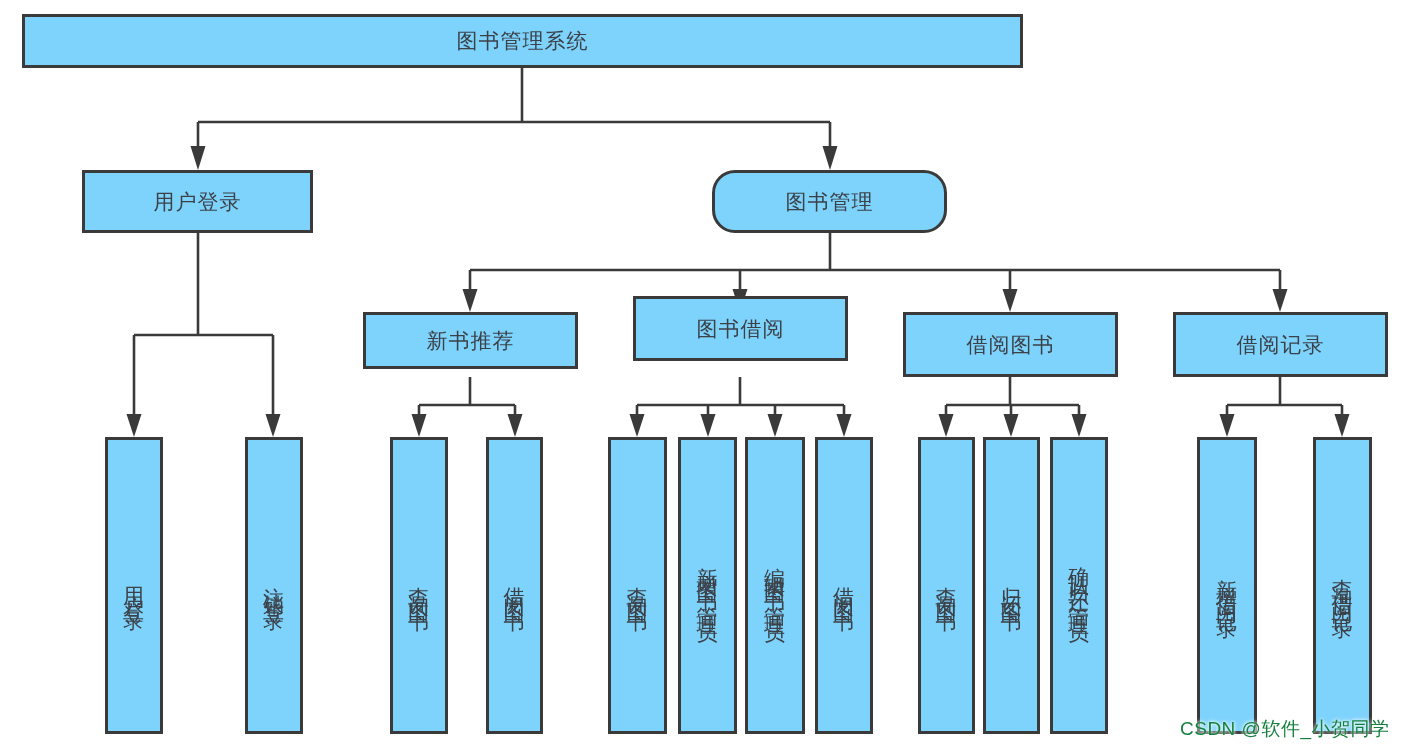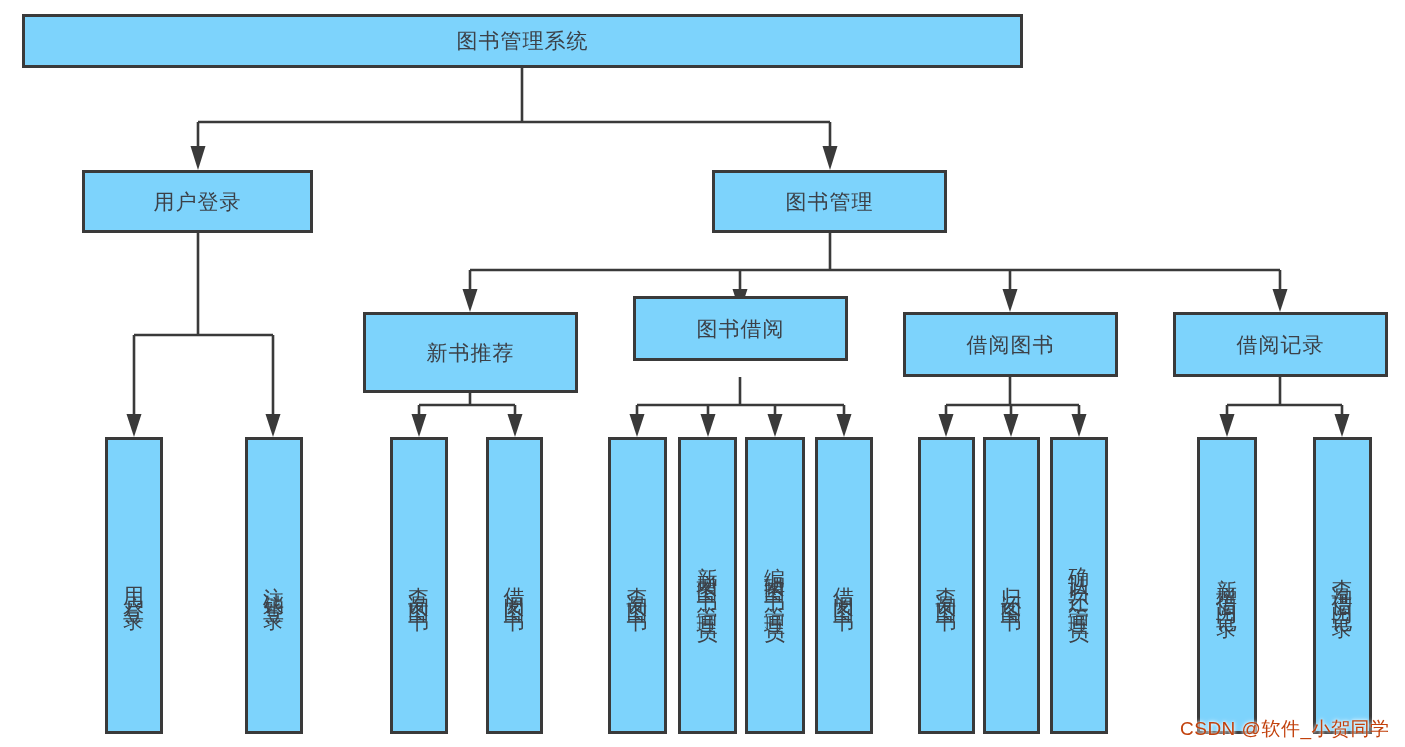--- a/index.html
+++ b/index.html
@@ -36,21 +36,21 @@
     letter-spacing: 8px;
     line-height: 1;
     white-space: nowrap;
   }
   .watermark {
     position: absolute;
     left: 1180px;
     top: 716px;
     width: 220px;
     font-size: 19px;
-    color: #c2410c;
+    color: #15803d;
     letter-spacing: 0.5px;
     white-space: nowrap;
     text-shadow: 0 0 3px #ffffff, 0 0 5px #ffffff;
     z-index: 5;
   }
 </style>
 </head>
 <body>
 
 <div class="stage">
@@ -124,25 +124,25 @@
     </g>
   </svg>
 
   <div class="node h" style="left:22px; top:14px; width:1001px; height:54px;">
     <span>图书管理系统</span>
   </div>
 
   <div class="node h" style="left:82px; top:170px; width:231px; height:63px;">
     <span>用户登录</span>
   </div>
-  <div class="node h" style="left:712px; top:170px; width:235px; height:63px;">
+  <div class="node h" style="left:712px; top:170px; width:235px; height:63px;border-radius:23px;">
     <span>图书管理</span>
   </div>
 
-  <div class="node h cat" style="left:363px; top:312px; width:215px; height:81px;font-family:Liberation Mono, monospace;">
+  <div class="node h cat" style="left:363px; top:312px; width:215px; height:57px;font-family:Liberation Mono, monospace;">
     <span>新书推荐</span>
   </div>
   <div class="node h cat" style="left:633px; top:296px; width:215px; height:65px;">
     <span>图书借阅</span>
   </div>
   <div class="node h cat" style="left:903px; top:312px; width:215px; height:65px;">
     <span>借阅图书</span>
   </div>
   <div class="node h cat" style="left:1173px; top:312px; width:215px; height:65px;">
     <span>借阅记录</span>

